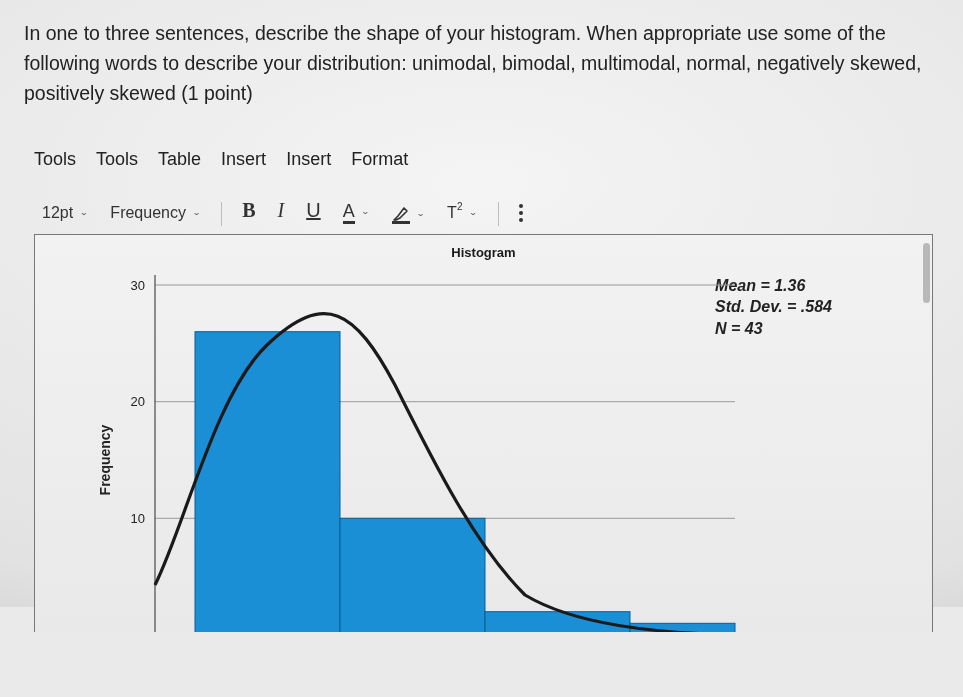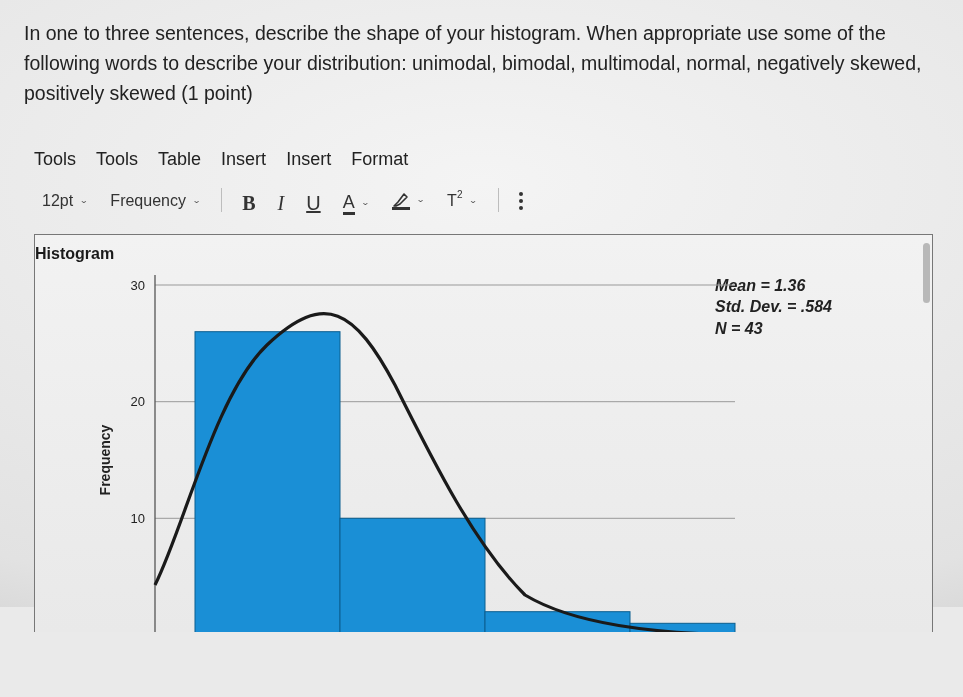--- a/index.html
+++ b/index.html
@@ -30,21 +30,21 @@
   .menubar {
     display: flex;
     gap: 20px;
     font-size: 18px;
     color: #222;
     margin: 0 0 18px 10px;
   }
   .menubar span { cursor: default; }
   .toolbar {
     display: flex;
-    align-items: flex-start;
+    align-items: flex-end;
     gap: 6px;
     font-size: 17px;
     color: #333;
     margin: 0 0 8px 10px;
     height: 38px;
   }
   .tb-item {
     display: flex;
     align-items: center;
     padding: 4px 8px;
@@ -98,21 +98,21 @@
     margin: 0 6px 0 10px;
     box-sizing: border-box;
     background: linear-gradient(#f2f2f2,#e9e9e9);
     position: relative;
     overflow: hidden;
   }
   .scroll-thumb{
     position:absolute; right:2px; top:8px; width:7px; height:60px; background:#b8b8b8; border-radius:4px;
   }
   .chart-title{
-    text-align:left; font-weight:700; font-size:16px; margin-top:10px; color:#1a1a1a;
+    text-align:center; font-weight:700; font-size:13px; margin-top:10px; color:#1a1a1a;
   }
   .plot {
     position:absolute;
     left: 60px;
     top: 40px;
     width: 820px;
     height: 360px;
   }
   .stats {
     position:absolute;

